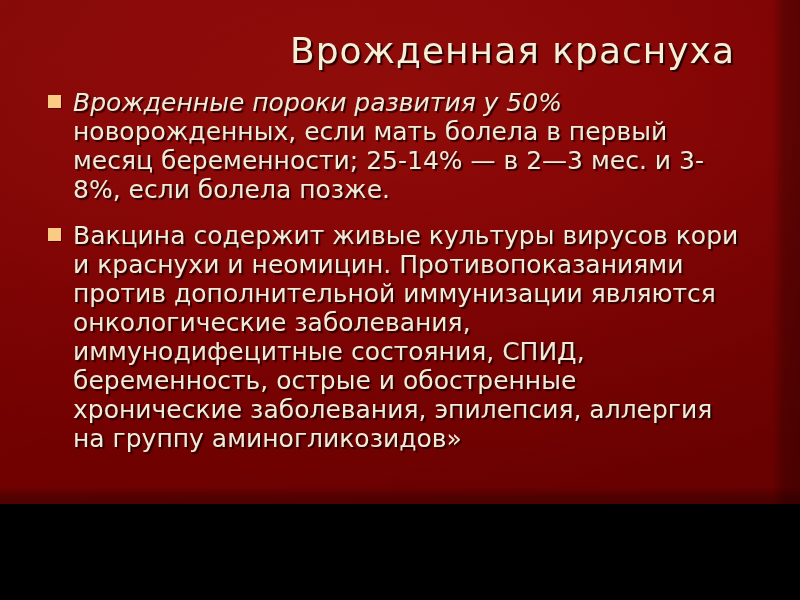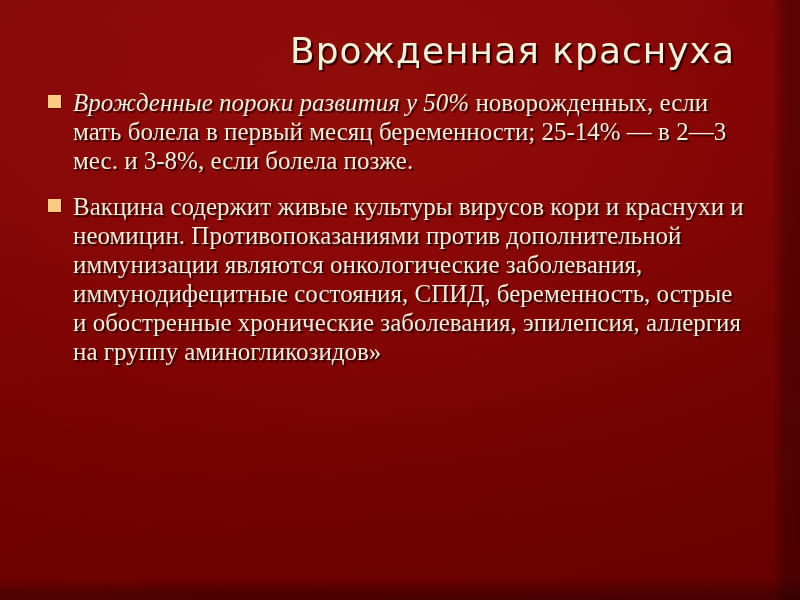--- a/index.html
+++ b/index.html
@@ -3,21 +3,21 @@
 <meta charset="utf-8">
 <style>
   html, body {
     margin: 0;
     padding: 0;
     background: #000;
   }
   .slide {
     position: relative;
     width: 800px;
-    height: 600px;
+    height: 504px;
     overflow: hidden;
     font-family: "DejaVu Sans", "Liberation Sans", sans-serif;
     background:
       linear-gradient(to right, rgba(0,0,0,0) 0%, rgba(0,0,0,0) 96.5%, rgba(20,0,0,0.30) 98%, rgba(20,0,0,0.35) 100%),
       linear-gradient(to bottom, rgba(0,0,0,0) 0%, rgba(0,0,0,0) 96.5%, rgba(20,0,0,0.30) 98.5%, rgba(25,0,0,0.40) 100%),
       linear-gradient(155deg, rgba(255,120,90,0.06) 0%, rgba(255,120,90,0.0) 45%, rgba(0,0,0,0.10) 100%),
       radial-gradient(ellipse 95% 75% at 50% 22%, #8e0b08 0%, #870606 38%, #7d0303 65%, #730101 100%);
   }
   .slide-title {
     position: absolute;
@@ -31,21 +31,20 @@
     letter-spacing: 1px;
     color: #f4efd6;
     text-shadow: 2px 2px 1px rgba(30, 0, 0, 0.9);
     white-space: nowrap;
   }
   .bullet-list {
     position: absolute;
     top: 88px;
     left: 48px;
     width: 700px;
-    font-family: Liberation Serif, serif;
   }
   .bullet-item {
     position: relative;
     padding-left: 25px;
     margin-bottom: 17px;
     font-size: 25px;
     line-height: 29px;
     color: #f0ebd9;
     text-shadow: 2px 2px 1px rgba(30, 0, 0, 0.85);
   }

